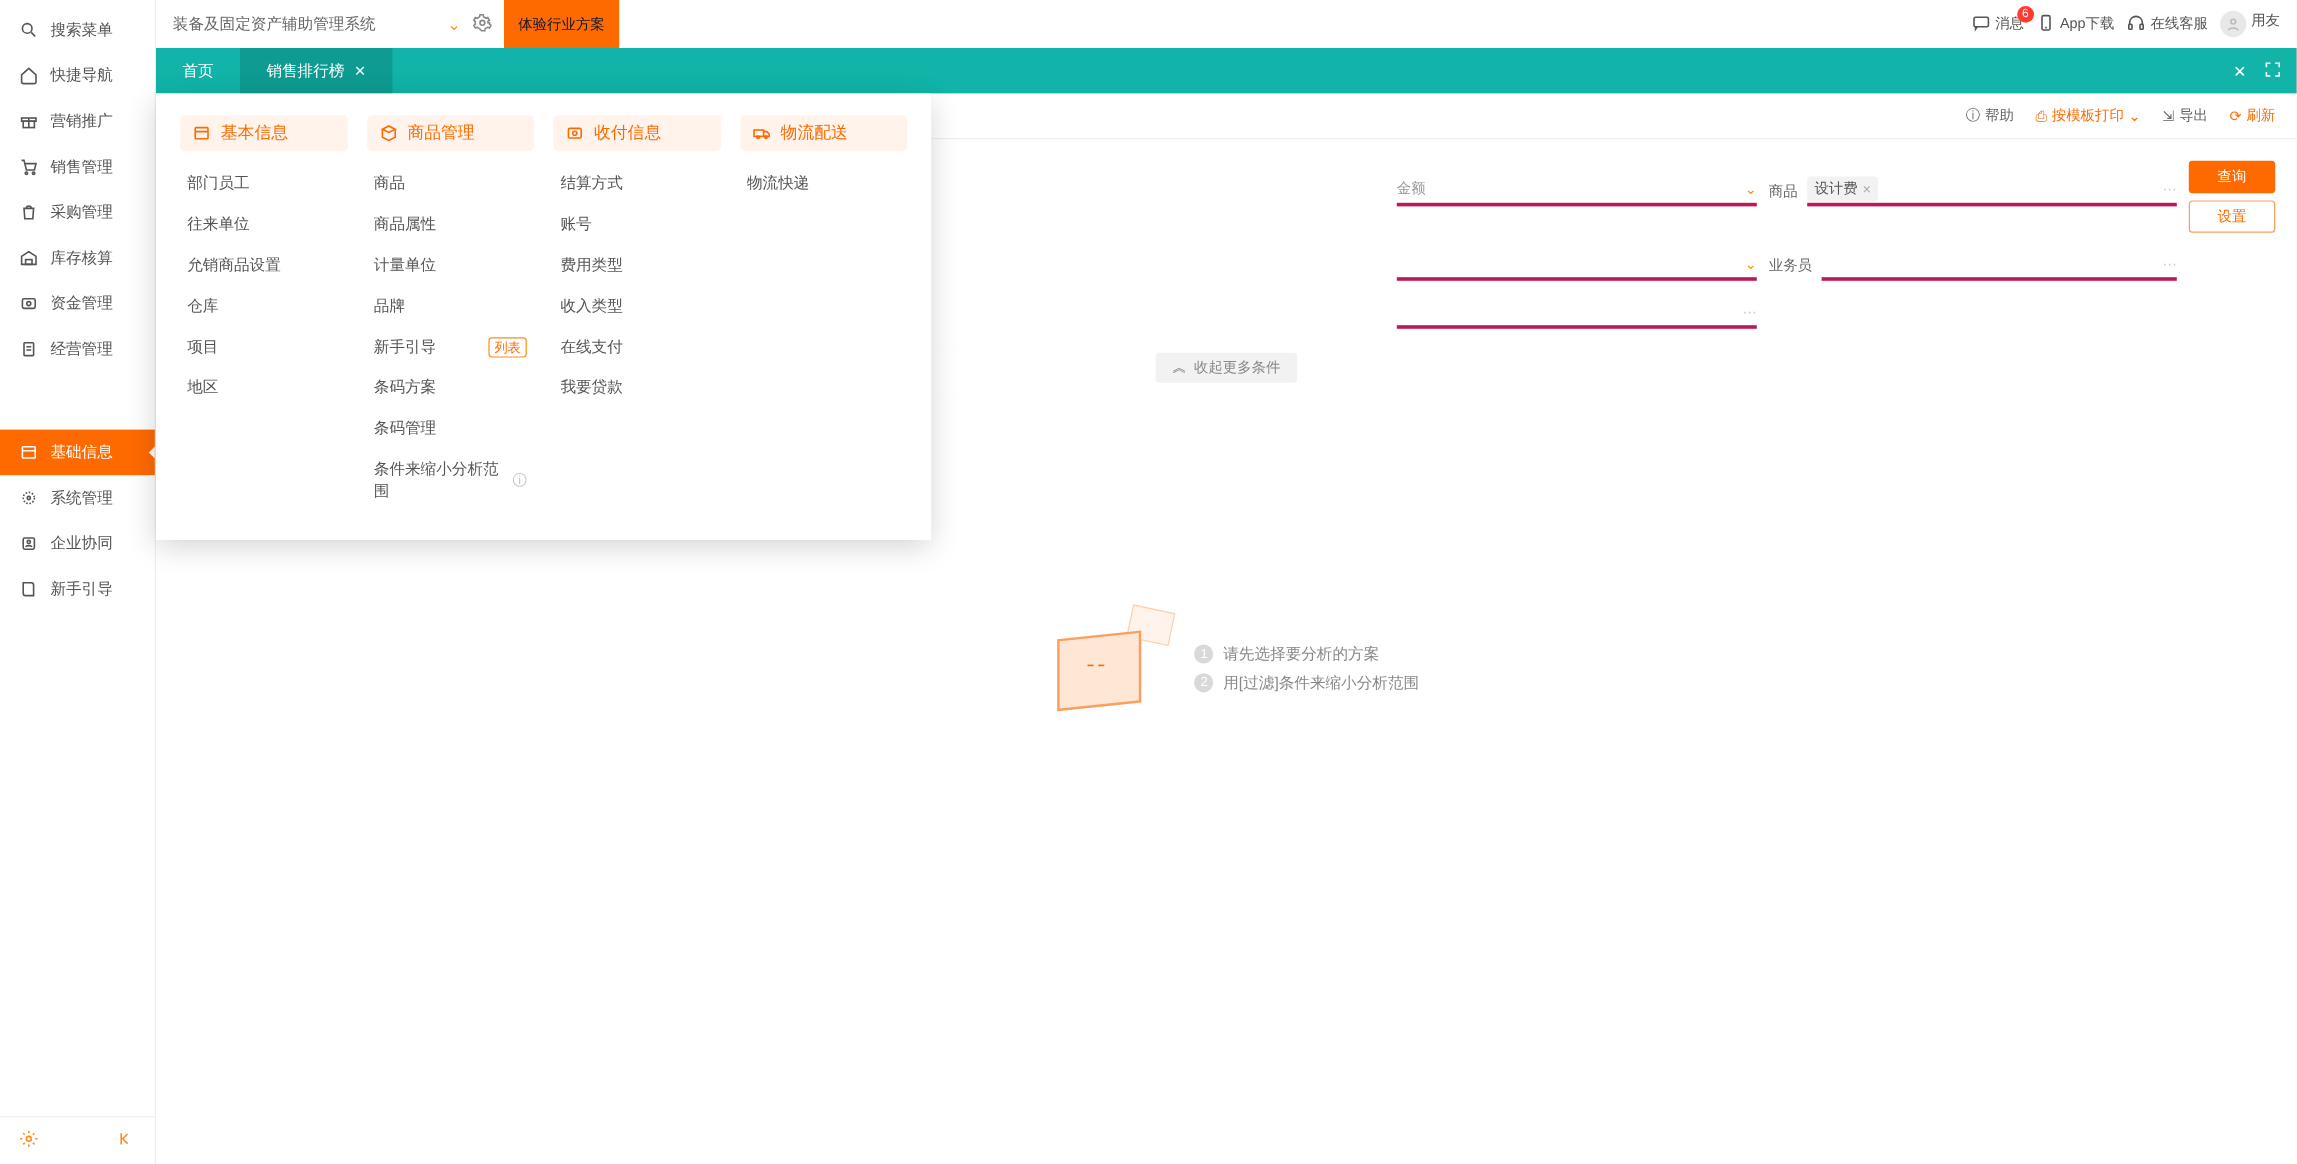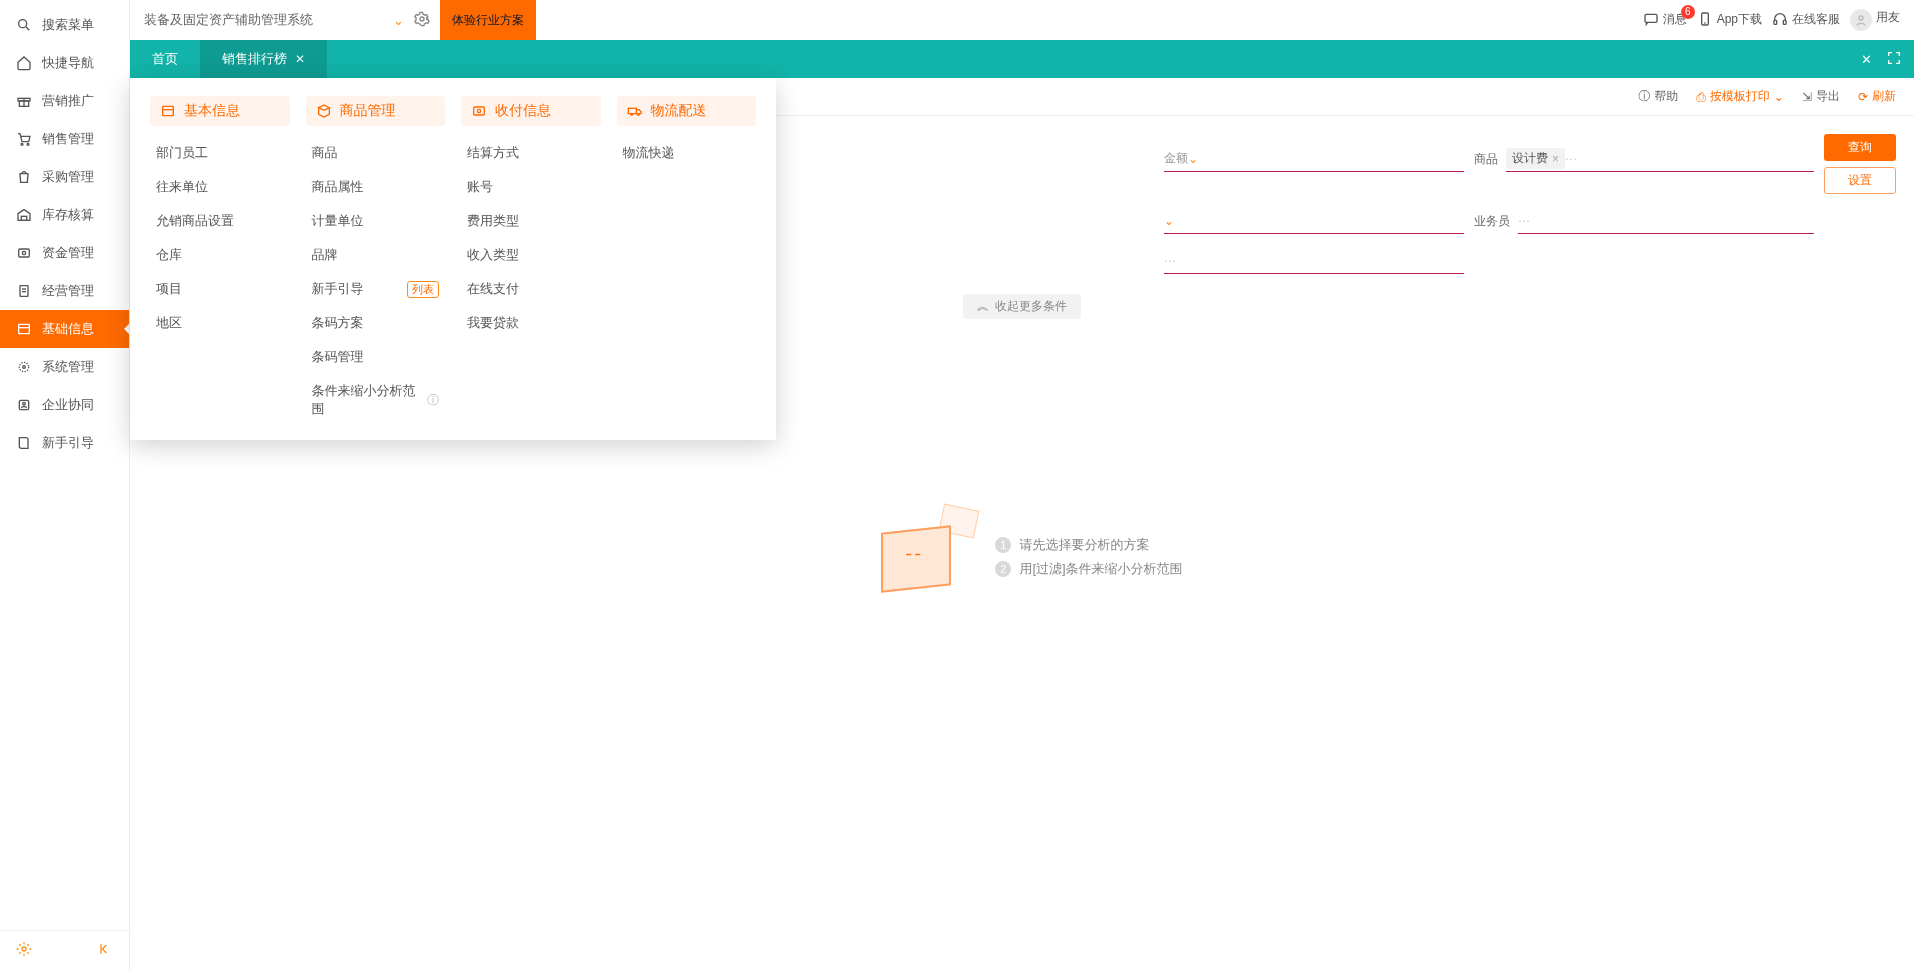--- a/index.html
+++ b/index.html
@@ -8,29 +8,29 @@
 
 
 .sidebar { width: 130px; background: #fff; display: flex; flex-direction: column; border-right: 1px solid #eee; }
 .logo { padding: 10px 10px 6px 14px; }
 .logo-main { color: #ff6a00; font-weight: bold; font-size: 15px; display: flex; align-items: center; gap: 4px; }
 .logo-sub { color: #ff6a00; font-size: 11px; margin-left: 22px; margin-top: -2px; }
 .logo-icon { width: 18px; height: 18px; background: #ff6a00; border-radius: 4px 4px 8px 4px; display: inline-block; position: relative; }
 .logo-icon::after { content: ""; position: absolute; width: 8px; height: 8px; border: 2px solid #fff; border-radius: 50%; top: 3px; left: 3px; border-right-color: transparent; border-bottom-color: transparent; }
 .side-menu { flex: 1; padding-top: 6px; }
 .side-item { display: flex; align-items: center; gap: 10px; padding: 10px 16px; cursor: pointer; color: #555; }
-.side-item.active { background: #ff6a00; color: #fff; position: relative; }
+.side-item.active { background: #ff6a00; color: #fff; position: relative; margin-top: 48px; }
 .side-item.active::after { content: ""; position: absolute; right: 0; top: 50%; transform: translateY(-50%); border: 5px solid transparent; border-right-color: #fff; }
 .side-icon { width: 16px; height: 16px; display: inline-flex; align-items: center; justify-content: center; }
 .side-footer { display: flex; align-items: center; justify-content: space-between; padding: 10px 16px; color: #ff8c1a; border-top: 1px solid #f0f0f0; }
 
 
 .main { flex: 1; display: flex; flex-direction: column; min-width: 0; }
 .topbar { height: 40px; background: #fff; display: flex; align-items: center; padding: 0 14px; gap: 10px; }
-.system-select { color: #666; font-size: 13px; flex-shrink: 0; display: flex; align-items: center; gap: 80px; }
+.system-select { color: #666; font-size: 13px; flex-shrink: 0; display: flex; align-items: center; gap: 60px; }
 .chev-down { color: #ff8c1a; }
 .gear { color: #888; }
 .orange-btn { background: #ff6a00; color: #0f172a; border: none; border-radius: 3px; padding: 14px 12px; font-size: 12px; cursor: pointer; }
 .top-spacer { flex: 1; }
 .top-link { display: flex; align-items: flex-start; gap: 4px; color: #555; cursor: pointer; font-size: 12px; position: relative; }
 .badge { position: absolute; top: -6px; right: -8px; background: #ff3b30; color: #fff; border-radius: 8px; font-size: 10px; padding: 0 4px; line-height: 14px; }
 .avatar { width: 22px; height: 22px; background: #e8e8e8; border-radius: 50%; display: inline-flex; align-items: center; justify-content: center; color: #bbb; }
 
 .tabs { height: 38px; background: #12b3a8; display: flex; align-items: stretch; }
 .tab { display: flex; align-items: center; padding: 0 22px; color: #fff; cursor: pointer; gap: 8px; font-size: 13px; }
@@ -41,30 +41,30 @@
 .toolbar { background: #fff; padding: 10px 18px; display: flex; justify-content: flex-end; gap: 18px; font-size: 12px; color: #666; border-bottom: 1px solid #eee; }
 .tool { display: flex; align-items: center; gap: 4px; cursor: pointer; }
 .tool.orange { color: #ff6a00; }
 
 .filters { background: #fff; padding: 8px 18px 0 18px; position: relative; }
 .filter-row { display: flex; align-items: center; gap: 10px; margin-bottom: 14px; }
 .filter-left { flex: 1; }
 .filter-mid { width: 340px; display: flex; align-items: center; gap: 8px; }
 .filter-right { width: 72px; display: flex; flex-direction: column; gap: 6px; align-items: stretch; margin-top: 10px; }
 .flabel { color: #666; font-size: 12px; white-space: nowrap; }
-.finput { flex: 1; border-bottom: 1px solid #be185d; height: 26px; display: flex; align-items: center; color: #999; font-size: 12px; }
+.finput { flex: 1; border-bottom: 3px solid #be185d; height: 26px; display: flex; align-items: center; justify-content: space-between; color: #999; font-size: 12px; }
 .tag { background: #f2f2f2; color: #555; border-radius: 3px; padding: 2px 6px; display: inline-flex; align-items: center; gap: 4px; font-size: 12px; }
 .tag-x { color: #aaa; cursor: pointer; }
 .q-btn { background: #ff6a00; color: #fff; border: none; border-radius: 3px; padding: 5px 0; font-size: 12px; cursor: pointer; }
 .s-btn { background: #fff; color: #ff6a00; border: 1px solid #ff9e5c; border-radius: 3px; padding: 4px 0; font-size: 12px; cursor: pointer; }
 .collapse-bar { text-align: center; padding: 6px 0 8px 0; background: #fff; }
 .collapse-pill { display: inline-flex; align-items: center; gap: 6px; background: #f2f2f2; border-radius: 3px; padding: 4px 14px; color: #888; font-size: 12px; cursor: pointer; }
 
 
-.mega { position: absolute; top: 78px; left: 130px; width: 646px; background: #fff; box-shadow: 0 6px 24px rgba(0,0,0,.18); padding: 18px 12px 14px 12px; z-index: 50; }
+.mega { position: absolute; top: 78px; left: 130px; width: 646px; background: #fff; box-shadow: 0 6px 24px rgba(0,0,0,.18); padding: 18px 12px 24px 12px; z-index: 50; }
 .mega-cols { display: flex; }
 .mega-col { flex: 1; padding: 0 8px; }
 .mega-head { display: flex; align-items: center; gap: 8px; background: #fff3eb; color: #ff6a00; border-radius: 4px; padding: 6px 10px; font-size: 14px; margin-bottom: 10px; }
 .mega-item { padding: 8px 6px; color: #555; font-size: 13px; cursor: pointer; display: flex; align-items: center; gap: 6px; }
 .mega-badge { border: 1px solid #ff8c1a; color: #ff6a00; border-radius: 3px; font-size: 11px; padding: 0 4px; margin-left: auto; }
 .mega-q { color: #bbb; font-size: 12px; }
 
 
 .content { flex: 1; background: #fff; margin-top: 0; overflow: auto; display: flex; align-items: flex-start; justify-content: center; padding-top: 180px; }
 .empty { display: flex; align-items: center; gap: 24px; }

